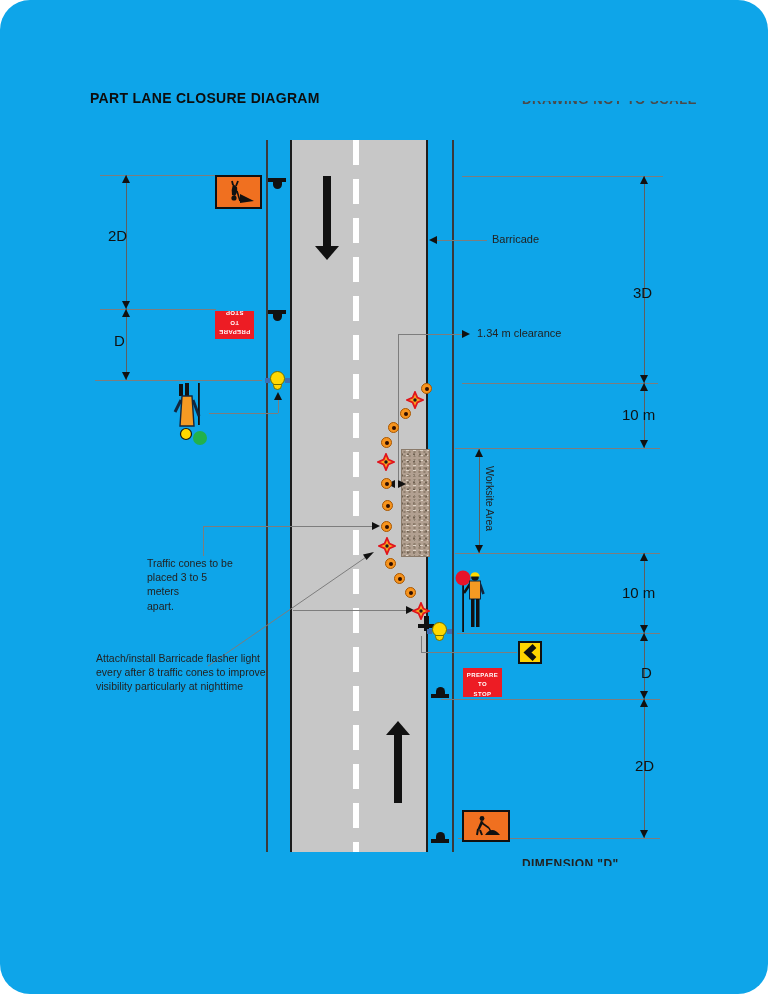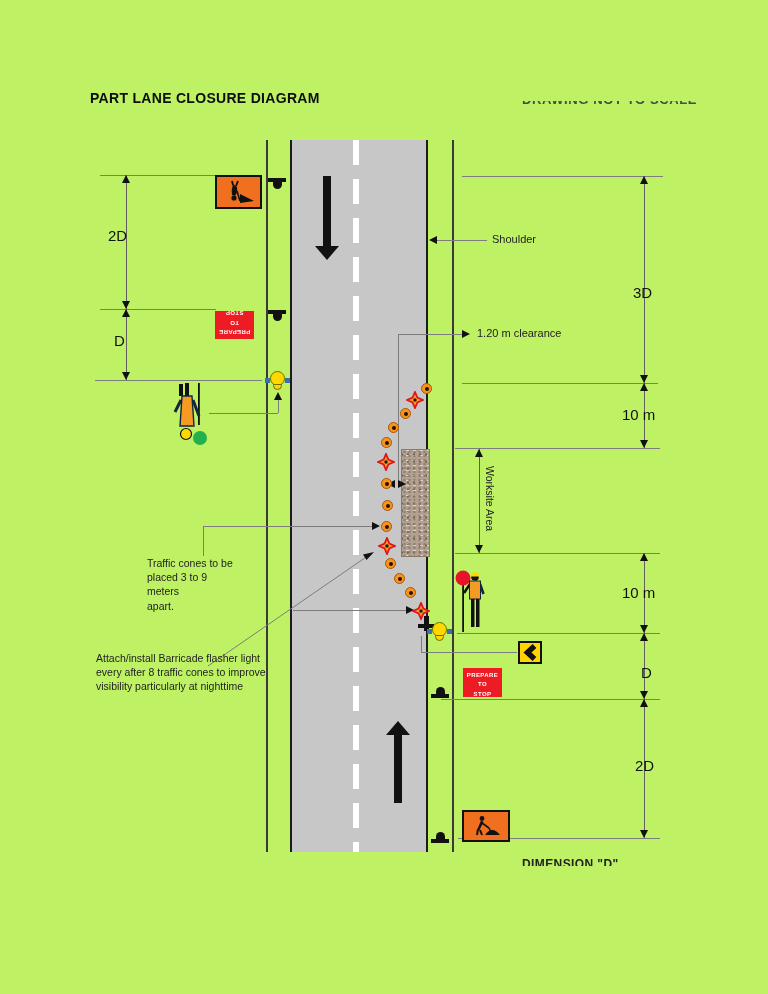--- a/index.html
+++ b/index.html
@@ -1,17 +1,17 @@
 <!DOCTYPE html>
 <html style="--road: #c7c7c7; --sign-orange: #f07020; --sign-red: #ed1c24; --chevron-yellow: #ffd500; --cone-orange: #f7941d; --flasher-red: #e0131c; --flasher-fill: #ff9d1e; --worksite-tan: #b2a091; --light-yellow: #ffd800; --paddle-green: #22b14c; --stop-red: #e8132a;"><head>
 <meta charset="utf-8">
 <style>
   html,body{margin:0;padding:0;background:#fff;}
-  #canvas{position:relative;width:768px;height:994px;background:#bef264;overflow:hidden;
-          font-family:"Liberation Sans",sans-serif;color:#1a1a1a;}
+  #canvas{position:relative;width:768px;height:994px;background:#0ea5e9;overflow:hidden;
+          font-family:"Liberation Sans",sans-serif;color:#1a1a1a;border-radius:30px;}
   .abs{position:absolute;}
   .ln{position:absolute;background:#7d7d7d;}
   .dk{background:#5f5f5f;}
   
   .ah{position:absolute;width:0;height:0;}
   .a-up{border-left:4px solid transparent;border-right:4px solid transparent;border-bottom:8px solid #111;}
   .a-down{border-left:4px solid transparent;border-right:4px solid transparent;border-top:8px solid #111;}
   .a-left{border-top:4px solid transparent;border-bottom:4px solid transparent;border-right:8px solid #111;}
   .a-right{border-top:4px solid transparent;border-bottom:4px solid transparent;border-left:8px solid #111;}
   .title{position:absolute;font-size:14px;font-weight:bold;letter-spacing:.3px;color:#0d0d0d;}
@@ -124,34 +124,34 @@
   <div class="dim" style="left:641px;top:664px;">D</div>
   <div class="dim" style="left:635px;top:757px;">2D</div>
 
   <div class="ln dk" style="left:479px;top:449px;width:1px;height:104px;"></div>
   <div class="ah a-up" style="left:475px;top:449px;"></div>
   <div class="ah a-down" style="left:475px;top:545px;"></div>
   <div class="lbl vert" style="left:484px;top:466px;font-size:10.5px;">Worksite Area</div>
 
   <div class="ln" style="left:433px;top:240px;width:54px;height:1px;"></div>
   <div class="ah a-left" style="left:429px;top:236px;"></div>
-  <div class="lbl" style="left:492px;top:233px;">Shoulder</div>
+  <div class="lbl" style="left:492px;top:233px;">Barricade</div>
 
   <div class="ln" style="left:398px;top:334px;width:70px;height:1px;"></div>
   <div class="ah a-right" style="left:462px;top:330px;"></div>
   <div class="ln" style="left:398px;top:334px;width:1px;height:146px;"></div>
   <div class="ah a-left" style="left:387px;top:480px;"></div>
   <div class="ah a-right" style="left:398px;top:480px;"></div>
-  <div class="lbl" style="left:477px;top:327px;">1.20 m clearance</div>
+  <div class="lbl" style="left:477px;top:327px;">1.34 m clearance</div>
 
   <div class="ln" style="left:203px;top:526px;width:174px;height:1px;"></div>
   <div class="ln" style="left:203px;top:526px;width:1px;height:30px;"></div>
   <div class="ah a-right" style="left:372px;top:522px;"></div>
   <div class="note" style="left:147px;top:556px;width:95px;">Traffic cones to be
-placed 3 to 9 meters
+placed 3 to 5 meters
 apart.</div>
 
   <svg class="abs" style="left:200px;top:545px;" width="180" height="130">
     <line x1="8" y1="121" x2="172" y2="8" stroke="#7d7d7d" stroke-width="1"></line>
     <polygon points="174,7 166.5,15 163,9.5" fill="#111"></polygon>
   </svg>
   <div class="ln" style="left:293px;top:610px;width:117px;height:1px;"></div>
   <div class="ah a-right" style="left:406px;top:606px;"></div>
   <div class="note" style="left:96px;top:651px;width:185px;">Attach/install Barricade flasher light
 every after 8 traffic cones to improve

